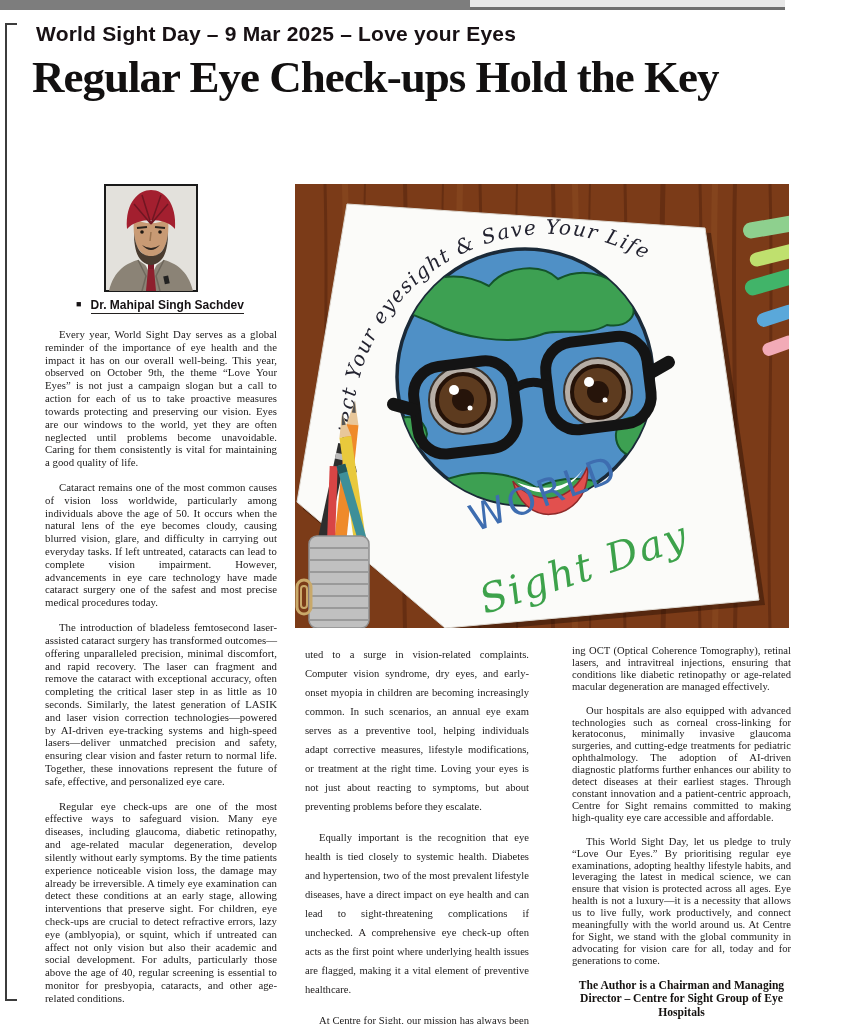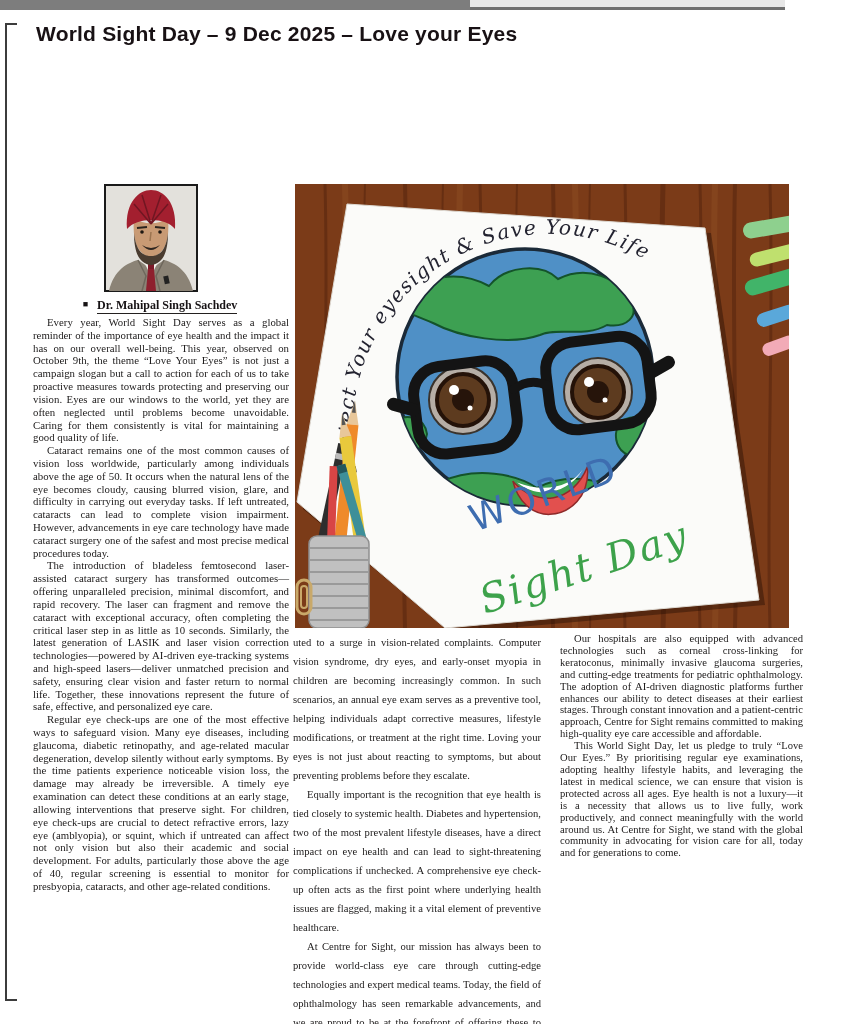--- a/index.html
+++ b/index.html
@@ -17,47 +17,48 @@
              border-left:2px solid #3c3c3c;border-top:2px solid #3c3c3c;border-bottom:2px solid #3c3c3c;}
 
   #kicker{left:36px;top:22px;font-family:"Liberation Sans",sans-serif;font-weight:700;
           font-size:21px;line-height:24px;color:#181114;letter-spacing:.2px;white-space:nowrap;}
 
   #headline{left:32px;top:52px;width:806px;font-family:"Liberation Serif",serif;font-weight:700;
             font-size:45px;line-height:51px;letter-spacing:-1px;color:#121010;}
 
   #author-photo{left:104px;top:184px;width:94px;height:108px;}
   #author-caption{left:30px;top:298px;width:260px;text-align:center;
-                  font-family:Liberation Serif, serif;font-weight:700;font-size:12px;color:#161214;}
+                  font-family:Liberation Sans, sans-serif;font-weight:700;font-size:12px;color:#161214;}
   #author-caption .bullet{font-size:9px;margin-right:9px;vertical-align:2px;}
   #author-caption .name{border-bottom:1.5px solid #23201f;padding-bottom:1px;}
 
   #illustration{left:295px;top:184px;width:494px;height:444px;}
   #illustration svg{display:block;}
 
   .bodycol{text-align:justify;color:#1c1a1a;}
-  .bodycol p{margin:0;text-indent:14px;font-family:Liberation Serif, serif;}
+  .bodycol p{margin:12px;text-indent:14px;font-family:Liberation Serif, serif;}
   .bodycol p.noindent{text-indent:0;}
   #col1{left:33px;top:316px;width:256px;font-size:10.8px;line-height:12.82px;}
   #col2{left:293px;top:633px;width:248px;font-size:10.6px;line-height:19px;}
   #col3{left:560px;top:633px;width:243px;font-size:10.6px;line-height:11.9px;}
   #credit{margin-top:9px;font-weight:700;text-align:center;font-size:11.6px;line-height:13.6px;
           text-indent:0;color:#14110f;}
 </style>
 </head>
 <body>
 
 <div class="abs" id="topbar-left"></div>
 <div class="abs" id="topbar-light"></div>
 <div class="abs" id="topbar-dark"></div>
 <div class="abs" id="left-rule"></div>
 
-<div class="abs" id="kicker">World Sight Day – 9 Dec 2025 – Love your Eyes</div>
+<div class="abs" id="kicker">World Sight Day – 9 Mar 2025 – Love your Eyes</div>
 
 <div class="abs" id="headline">
+  <div>Regular Eye Check-ups Hold the Key</div>
 </div>
 
 <div class="abs" id="author-photo">
   <svg viewBox="0 0 94 108" width="94" height="108">
     <rect x="1" y="1" width="92" height="106" fill="#e3e1dc" stroke="#1a1a1a" stroke-width="2"></rect>
 
     <path d="M 5 107 C 10 86 23 79 34 76 L 47 85 L 60 76 C 71 79 84 86 89 107 Z" fill="#8b8376"></path>
     <path d="M 34 76 L 42 92 L 38 107" fill="none" stroke="#6e675c" stroke-width="1.5"></path>
     <path d="M 60 76 L 52 92 L 56 107" fill="none" stroke="#6e675c" stroke-width="1.5"></path>
     <polygon points="40,78 54,78 47,92" fill="#f2f0ea"></polygon>
@@ -205,15 +206,17 @@
   <p>Regular eye check-ups are one of the most effective ways to safeguard vision. Many eye diseases, including glaucoma, diabetic retinopathy, and age-related macular degeneration, develop silently without early symptoms. By the time patients experience noticeable vision loss, the damage may already be irreversible. A timely eye examination can detect these conditions at an early stage, allowing interventions that preserve sight. For children, eye check-ups are crucial to detect refractive errors, lazy eye (amblyopia), or squint, which if untreated can affect not only vision but also their academic and social development. For adults, particularly those above the age of 40, regular screening is essential to monitor for presbyopia, cataracts, and other age-related conditions.</p>
 </div>
 
 <div class="abs bodycol" id="col2">
   <p class="noindent">uted to a surge in vision-related complaints. Computer vision syndrome, dry eyes, and early-onset myopia in children are becoming increasingly common. In such scenarios, an annual eye exam serves as a preventive tool, helping individuals adapt corrective measures, lifestyle modifications, or treatment at the right time. Loving your eyes is not just about reacting to symptoms, but about preventing problems before they escalate.</p>
   <p>Equally important is the recognition that eye health is tied closely to systemic health. Diabetes and hypertension, two of the most prevalent lifestyle diseases, have a direct impact on eye health and can lead to sight-threatening complications if unchecked. A comprehensive eye check-up often acts as the first point where underlying health issues are flagged, making it a vital element of preventive healthcare.</p>
   <p>At Centre for Sight, our mission has always been to provide world-class eye care through cutting-edge technologies and expert medical teams. Today, the field of ophthalmology has seen remarkable advancements, and we are proud to be at the forefront of offering these to patients. From bladeless LASIK surgery for vision correction to advanced cataract surgery using femtosecond lasers, patients can benefit from procedures that are safer, more precise, and deliver faster recovery. For retinal diseases, we offer state-of-the-art diagnostics and treatments includ-</p>
 </div>
 
 <div class="abs bodycol" id="col3">
+  <p class="noindent">ing OCT (Optical Coherence Tomography), retinal lasers, and intravitreal injections, ensuring that conditions like diabetic retinopathy or age-related macular degeneration are managed effectively.</p>
   <p>Our hospitals are also equipped with advanced technologies such as corneal cross-linking for keratoconus, minimally invasive glaucoma surgeries, and cutting-edge treatments for pediatric ophthalmology. The adoption of AI-driven diagnostic platforms further enhances our ability to detect diseases at their earliest stages. Through constant innovation and a patient-centric approach, Centre for Sight remains committed to making high-quality eye care accessible and affordable.</p>
   <p>This World Sight Day, let us pledge to truly “Love Our Eyes.” By prioritising regular eye examinations, adopting healthy lifestyle habits, and leveraging the latest in medical science, we can ensure that vision is protected across all ages. Eye health is not a luxury—it is a necessity that allows us to live fully, work productively, and connect meaningfully with the world around us. At Centre for Sight, we stand with the global community in advocating for vision care for all, today and for generations to come.</p>
+  <p id="credit">The Author is a Chairman and Managing Director – Centre for Sight Group of Eye Hospitals</p>
 </div>
 
 </body></html>

